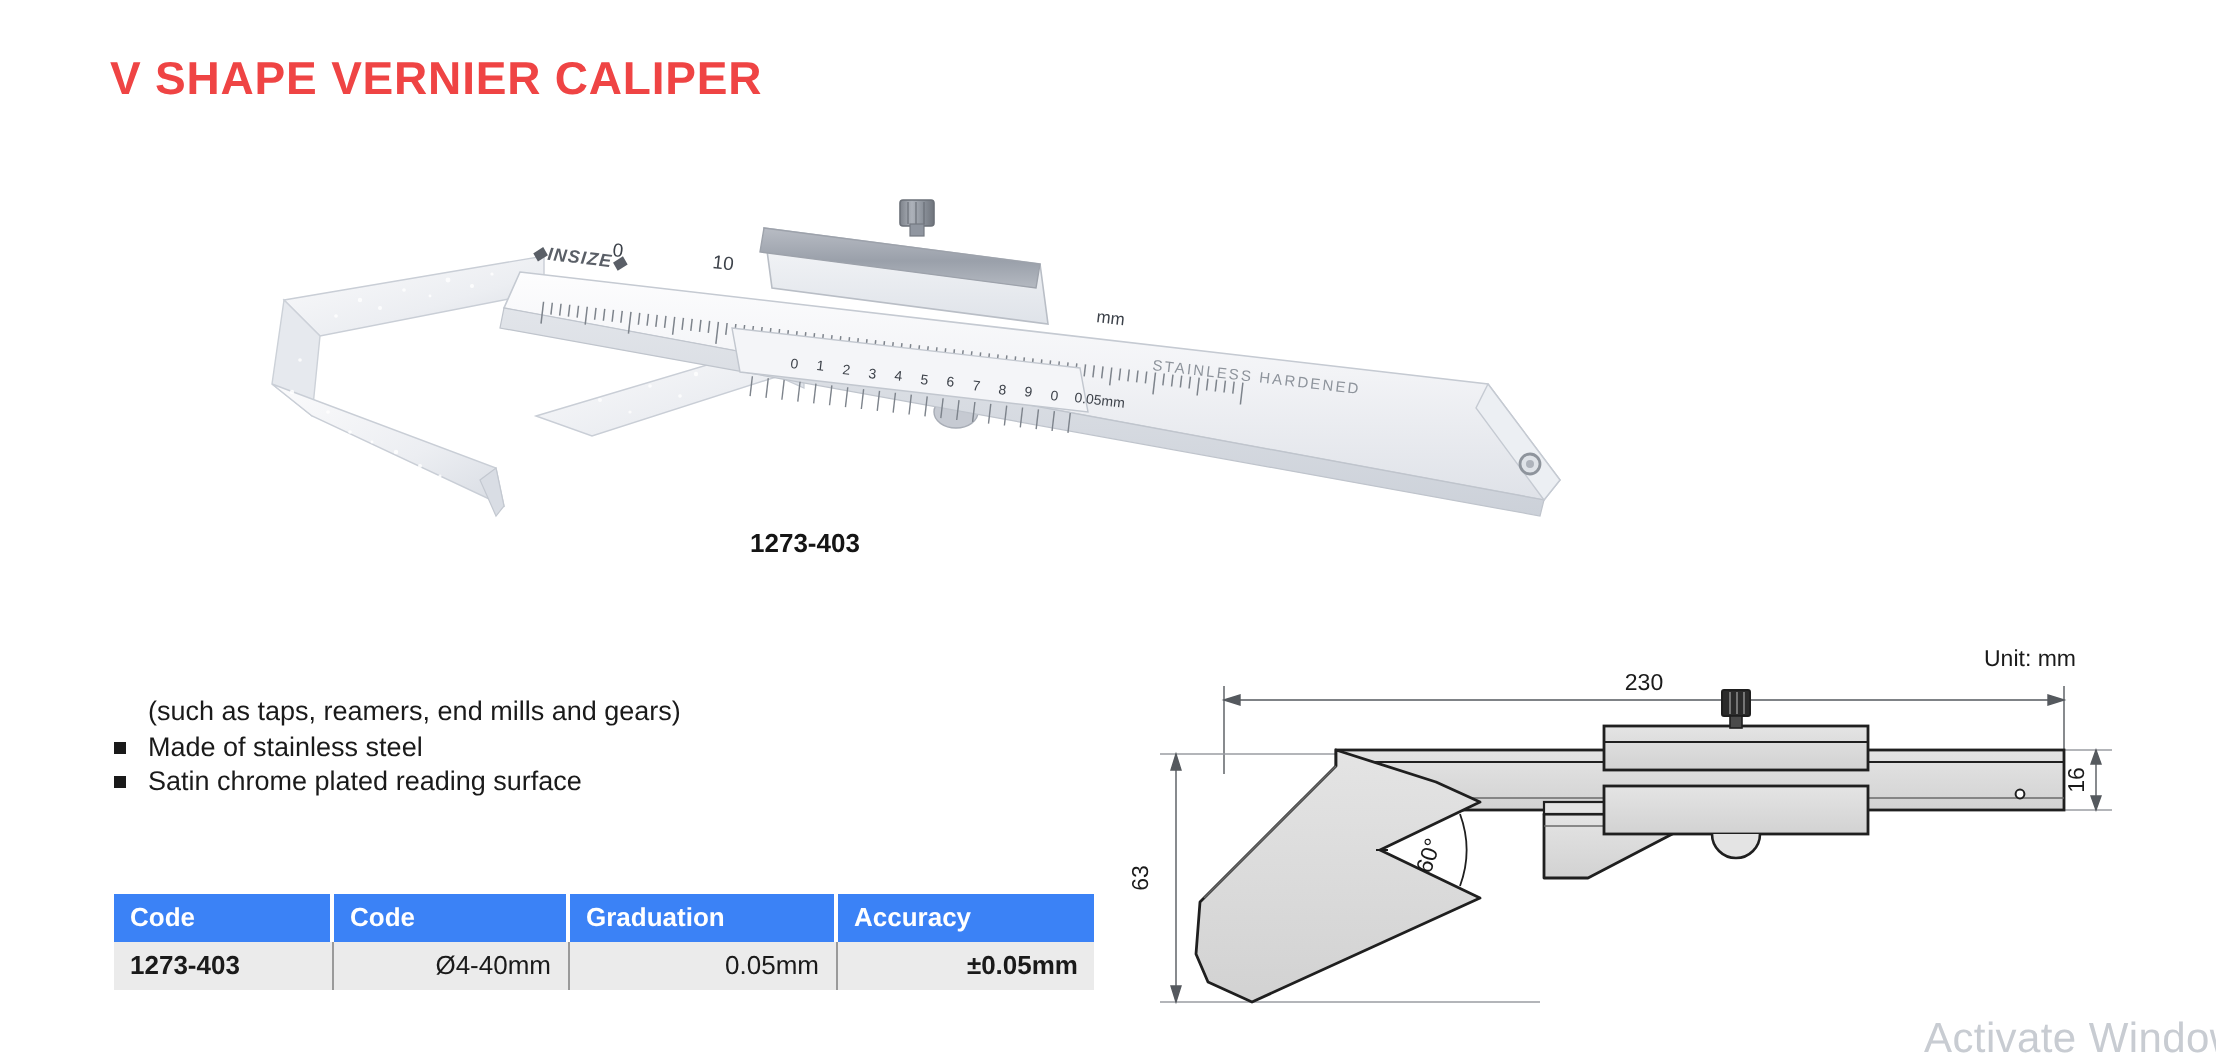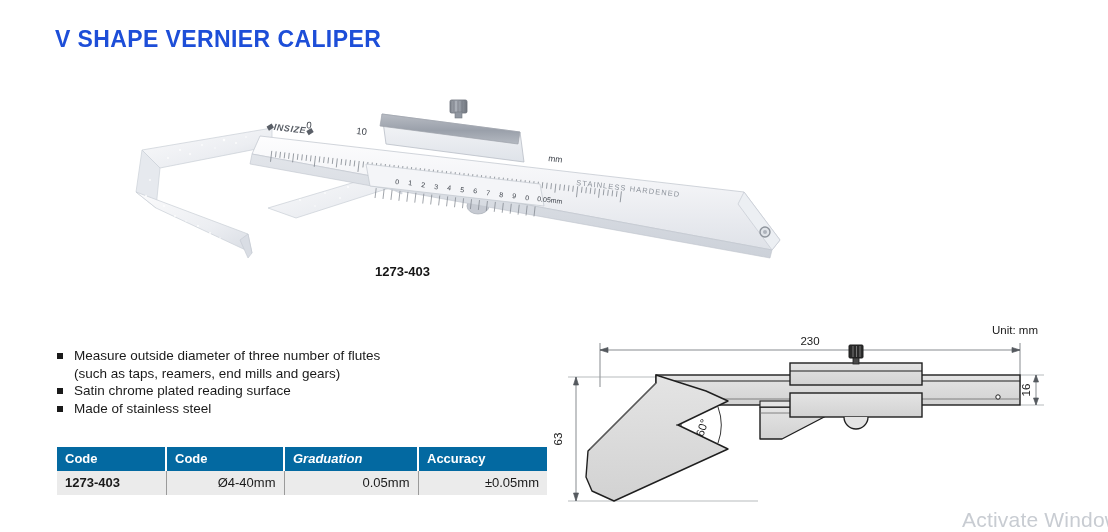--- a/index.html
+++ b/index.html
@@ -17,21 +17,21 @@
   }
 
   
   #page-title {
     position: absolute;
     left: 55px;
     top: 26px;
     font-size: 23px;
     font-weight: bold;
     letter-spacing: 0.4px;
-    color: #1d4ed8;
+    color: #ef4444;
     white-space: nowrap;
   }
 
   
   #product-photo {
     position: absolute;
     left: 120px;
     top: 88px;
     width: 690px;
     height: 175px;
@@ -79,51 +79,51 @@
 
   
   #spec-table {
     position: absolute;
     left: 57px;
     top: 447px;
     border-collapse: collapse;
     font-size: 13px;
   }
   #spec-table th {
-    background: #0369a1;
+    background: #3b82f6;
     color: #ffffff;
     font-weight: bold;
     text-align: left;
     padding: 4px 8px 5px 8px;
     border-right: 2px solid #ffffff;
     white-space: nowrap;
   }
   #spec-table th:last-child { border-right: none; }
   #spec-table td {
     background: #ebebeb;
     color: #1a1a1a;
     text-align: right;
     padding: 4px 8px 5px 8px;
     border-right: 1px solid #9a9a9a;
     white-space: nowrap;
   }
   #spec-table td:first-child {
     text-align: left;
     font-weight: bold;
   }
-  #spec-table td:last-child { border-right: none; }
+  #spec-table td:last-child { border-right: none; font-weight: bold; }
   .col-code { width: 92px; }
   .col-range { width: 100px; }
-  .col-grad  { width: 116px; font-style: italic; }
+  .col-grad  { width: 116px; }
   .col-acc   { width: 112px; }
 
   
   #dimension-drawing {
     position: absolute;
-    left: 528px;
+    left: 540px;
     top: 305px;
     width: 530px;
     height: 225px;
   }
   #dimension-drawing svg { display: block; }
 
   #unit-label {
     position: absolute;
     left: 992px;
     top: 324px;
@@ -394,34 +394,30 @@
       </g>
     </g>
 
     <text transform="translate(456,97) rotate(6.6)" font-family="'Liberation Sans',sans-serif" font-size="7.5" fill="#8d939b" letter-spacing="1.1">STAINLESS  HARDENED</text>
   </svg>
 </div>
 
 <div id="product-code-label">1273-403</div>
 
 <div id="feature-list">
+  <div class="feature-sub">(such as taps, reamers, end mills and gears)</div>
+
   <div class="feature-item">
     <span class="feature-bullet"></span>
-    <span>Measure outside diameter of three number of flutes</span>
+    <span>Made of stainless steel</span>
   </div>
-  <div class="feature-sub">(such as taps, reamers, end mills and gears)</div>
 
   <div class="feature-item">
     <span class="feature-bullet"></span>
     <span>Satin chrome plated reading surface</span>
-  </div>
-
-  <div class="feature-item">
-    <span class="feature-bullet"></span>
-    <span>Made of stainless steel</span>
   </div>
 </div>
 
 <table id="spec-table">
   <thead>
     <tr>
       <th class="col-code">Code</th>
       <th class="col-range">Code</th>
       <th class="col-grad">Graduation</th>
       <th class="col-acc">Accuracy</th>

